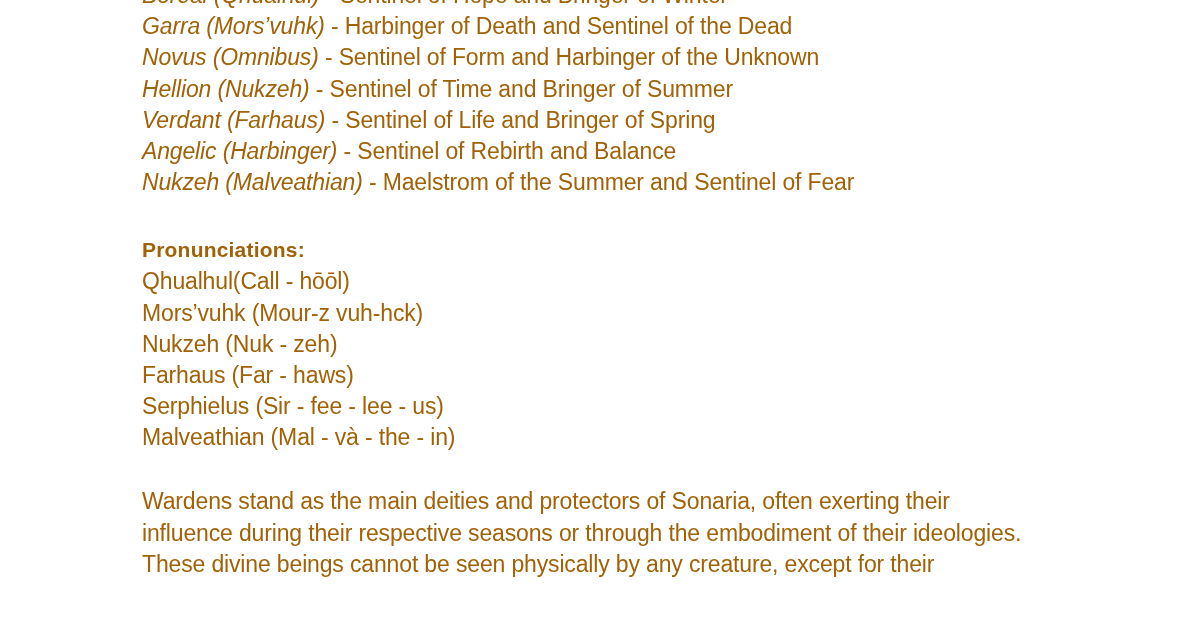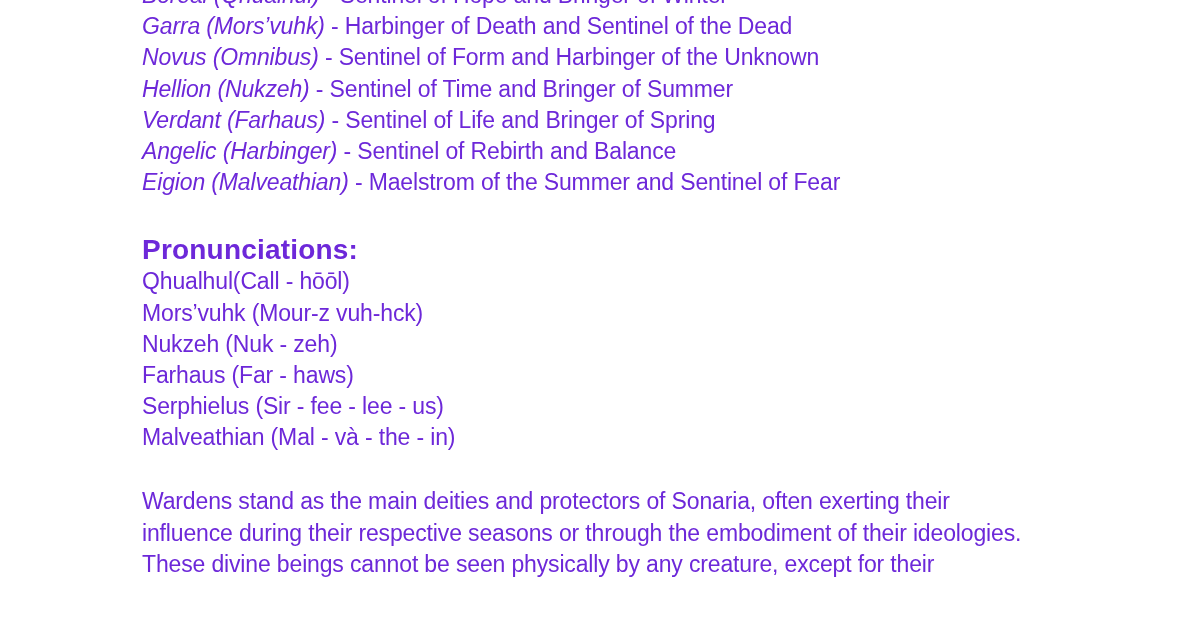--- a/index.html
+++ b/index.html
@@ -8,21 +8,21 @@
       background: #ffffff;
       width: 1200px;
       height: 630px;
       overflow: hidden;
     }
     .page {
       position: relative;
       width: 1200px;
       height: 630px;
       background: #ffffff;
-      color: #6d28d9;
+      color: #a16207;
       font-family: "Liberation Sans", sans-serif;
       font-size: 23px;
       overflow: hidden;
     }
     .content {
       position: absolute;
       left: 142px;
       top: -20px;
       width: 930px;
     }
@@ -33,41 +33,41 @@
       letter-spacing: -0.15px;
     }
     .name {
       font-style: italic;
     }
     .spacer {
       height: 33px;
     }
     .heading {
       font-weight: bold;
-      font-size: 28px;
+      font-size: 21px;
       height: 33px;
       line-height: 33px;
       margin-top: 2px;
       letter-spacing: 0.2px;
     }
   </style>
 </head>
 <body>
 
 <div class="page">
   <div class="content">
 
     <div>
       <div class="line"><span class="name">Boreal (Qhualhul)</span><span> - Sentinel of Hope and Bringer of Winter</span></div>
       <div class="line"><span class="name">Garra (Mors’vuhk)</span><span> - Harbinger of Death and Sentinel of the Dead</span></div>
       <div class="line"><span class="name">Novus (Omnibus)</span><span> - Sentinel of Form and Harbinger of the Unknown</span></div>
       <div class="line"><span class="name">Hellion (Nukzeh)</span><span> - Sentinel of Time and Bringer of Summer</span></div>
       <div class="line"><span class="name">Verdant (Farhaus)</span><span> - Sentinel of Life and Bringer of Spring</span></div>
       <div class="line"><span class="name">Angelic (Harbinger)</span><span> - Sentinel of Rebirth and Balance</span></div>
-      <div class="line"><span class="name">Eigion (Malveathian)</span><span> - Maelstrom of the Summer and Sentinel of Fear</span></div>
+      <div class="line"><span class="name">Nukzeh (Malveathian)</span><span> - Maelstrom of the Summer and Sentinel of Fear</span></div>
     </div>
 
     <div class="spacer"></div>
 
     <div class="heading">Pronunciations:</div>
 
     <div>
       <div class="line">Qhualhul(Call - hōōl)</div>
       <div class="line">Mors’vuhk (Mour-z vuh-hck)</div>
       <div class="line">Nukzeh (Nuk - zeh)</div>

